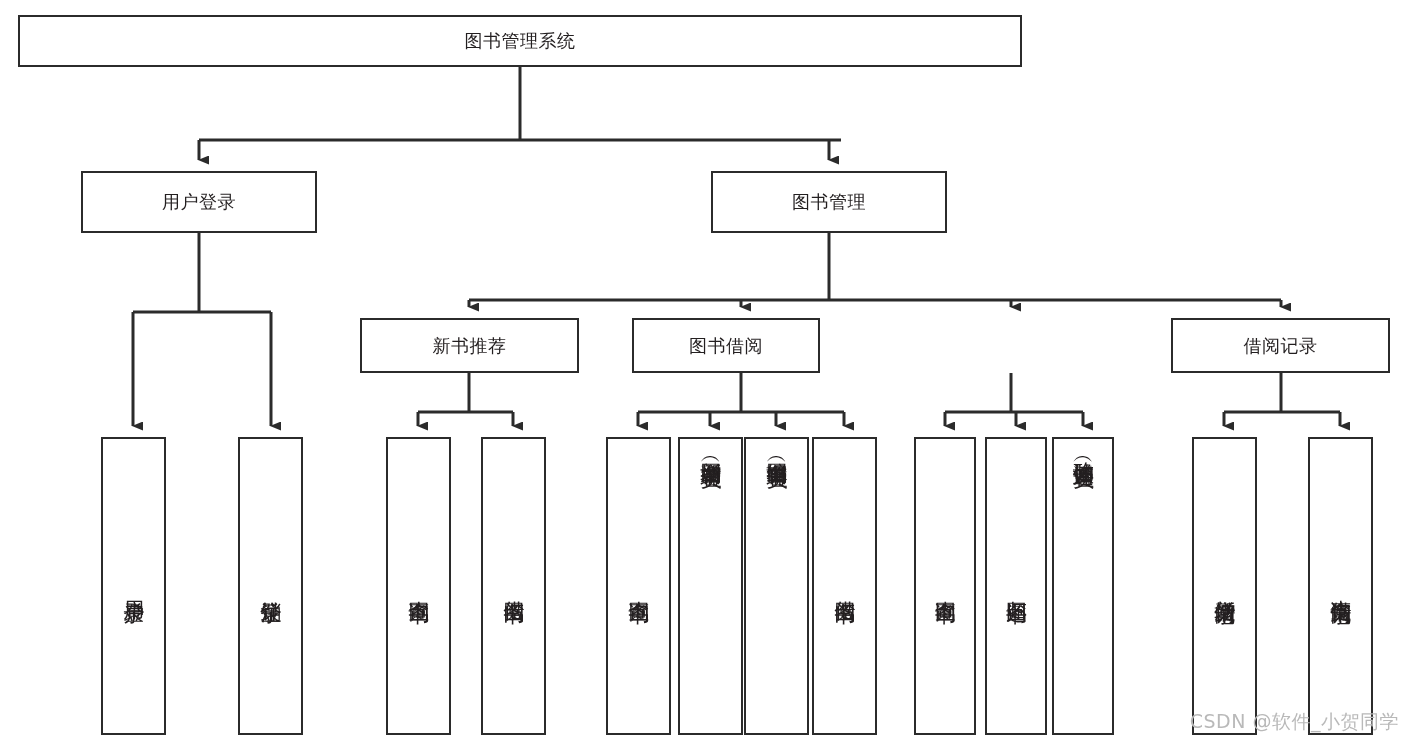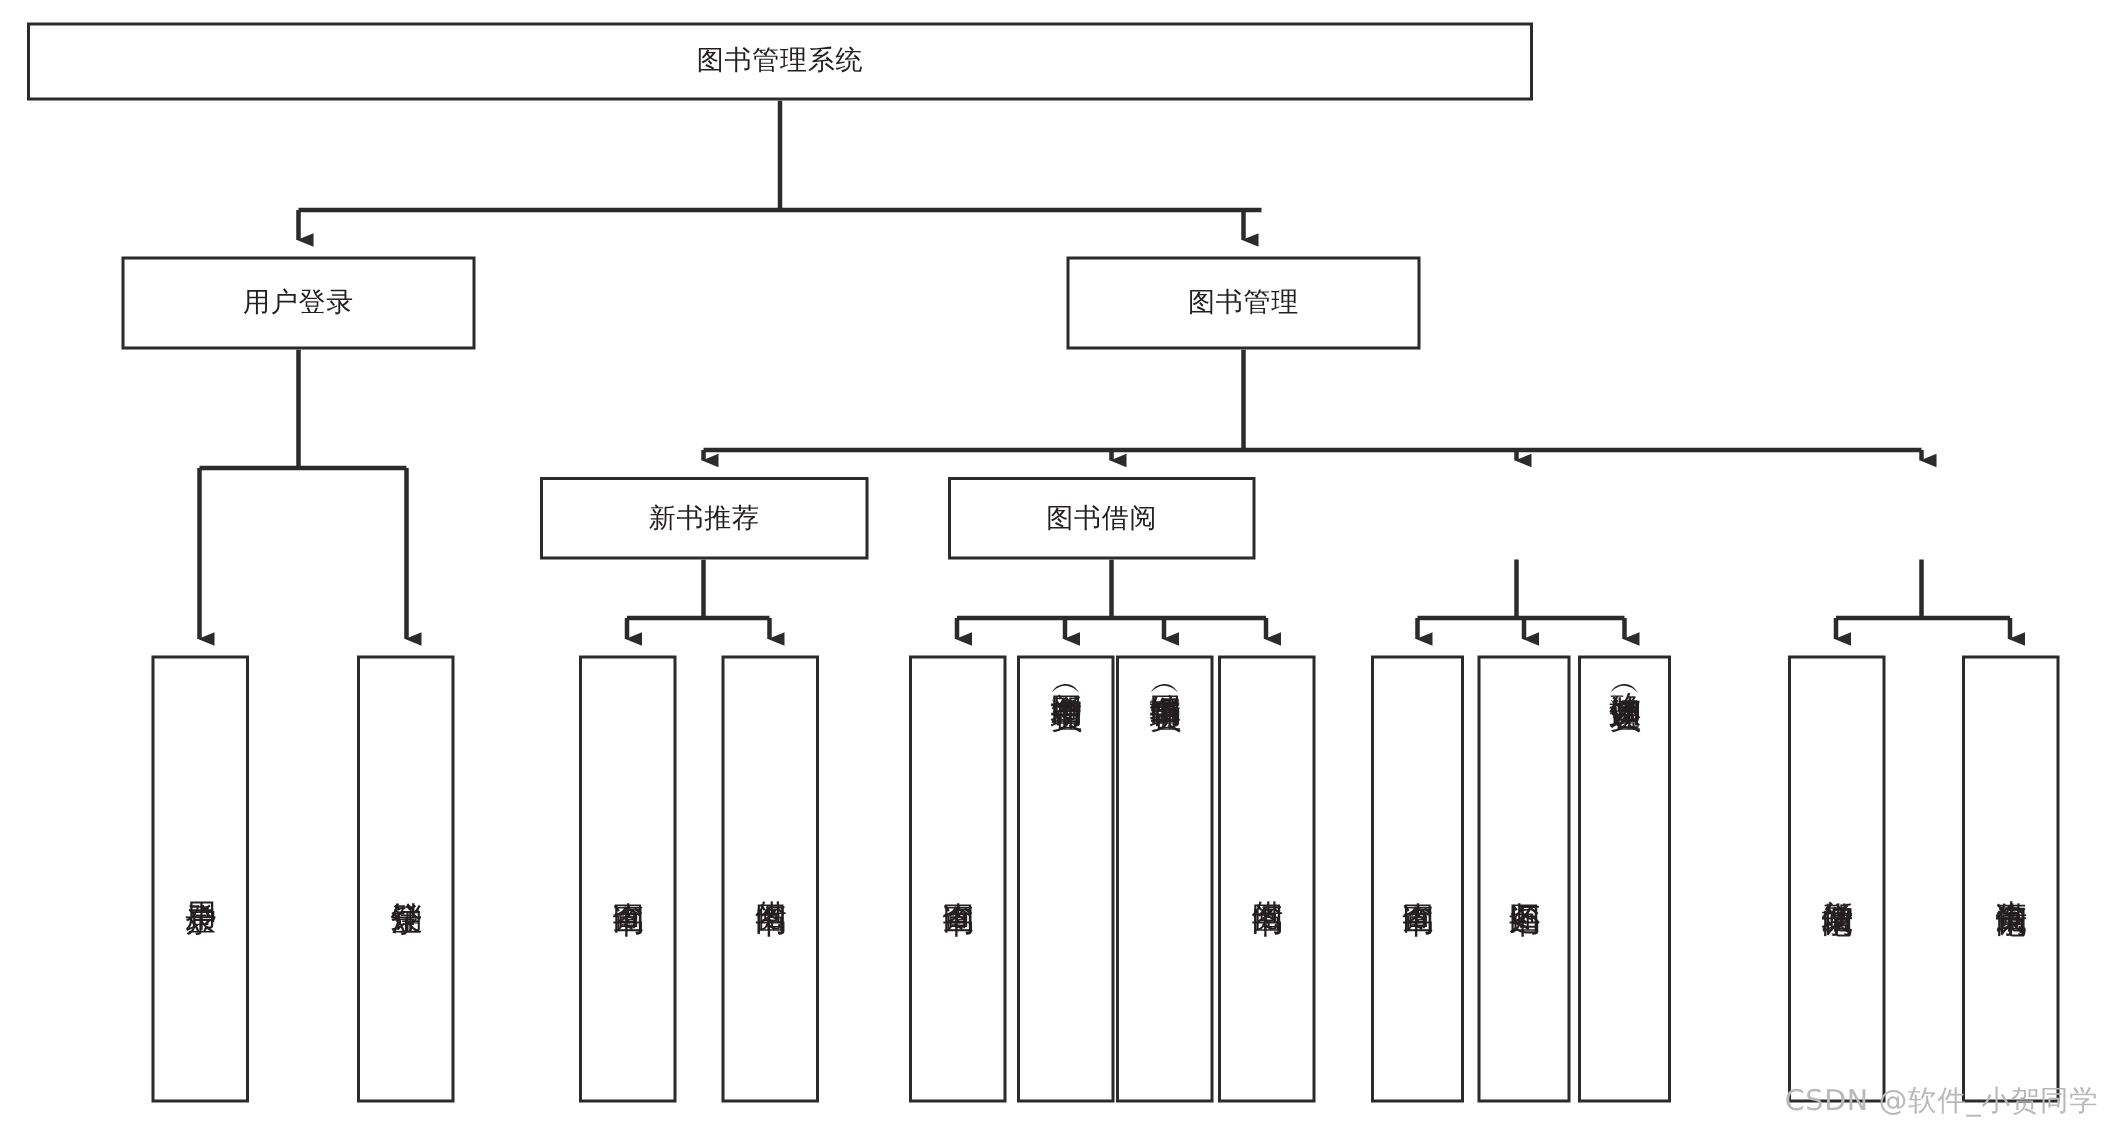--- a/index.html
+++ b/index.html
@@ -59,21 +59,21 @@
     justify-content: center;
     padding-top: 6px;
   }
   .leaf-box.centered {
     align-items: center;
     padding-top: 0;
   }
   .watermark {
     position: absolute;
     right: 6px;
-    bottom: 0;
+    bottom: 12px;
     font-size: 19px;
     color: #b9b9b9;
     white-space: nowrap;
     letter-spacing: 0.5px;
   }
 </style>
 </head>
 <body>
 
 <div id="diagram-root">
@@ -147,22 +147,25 @@
   <div class="node-box" style="left:81px; top:171px; width:236px; height:62px;">
     <span class="node-label-h">用户登录</span>
   </div>
   <div class="node-box" style="left:360px; top:318px; width:219px; height:55px;">
     <span class="node-label-h">新书推荐</span>
   </div>
 
   <div class="node-box" style="left:711px; top:171px; width:236px; height:62px;">
     <span class="node-label-h">图书管理</span>
   </div>
-  <div class="node-box" style="left:632px; top:318px; width:205px; height:55px;">
+  <div class="node-box" style="left:632px; top:318px; width:188px; height:55px;">
     <span class="node-label-h">图书借阅</span>
+  </div>
+  <div class="node-box" style="left:1171px; top:318px; width:219px; height:55px;">
+    <span class="node-label-h">借阅记录</span>
   </div>
 
   <div class="node-box leaf-box centered" style="left:101px; top:437px; width:65px; height:298px;">
     <span class="node-label-v">用户登录</span>
   </div>
   <div class="node-box leaf-box centered" style="left:238px; top:437px; width:65px; height:298px;">
     <span class="node-label-v">注销登录</span>
   </div>
   <div class="node-box leaf-box centered" style="left:386px; top:437px; width:65px; height:298px;">
     <span class="node-label-v">查询图书</span>

